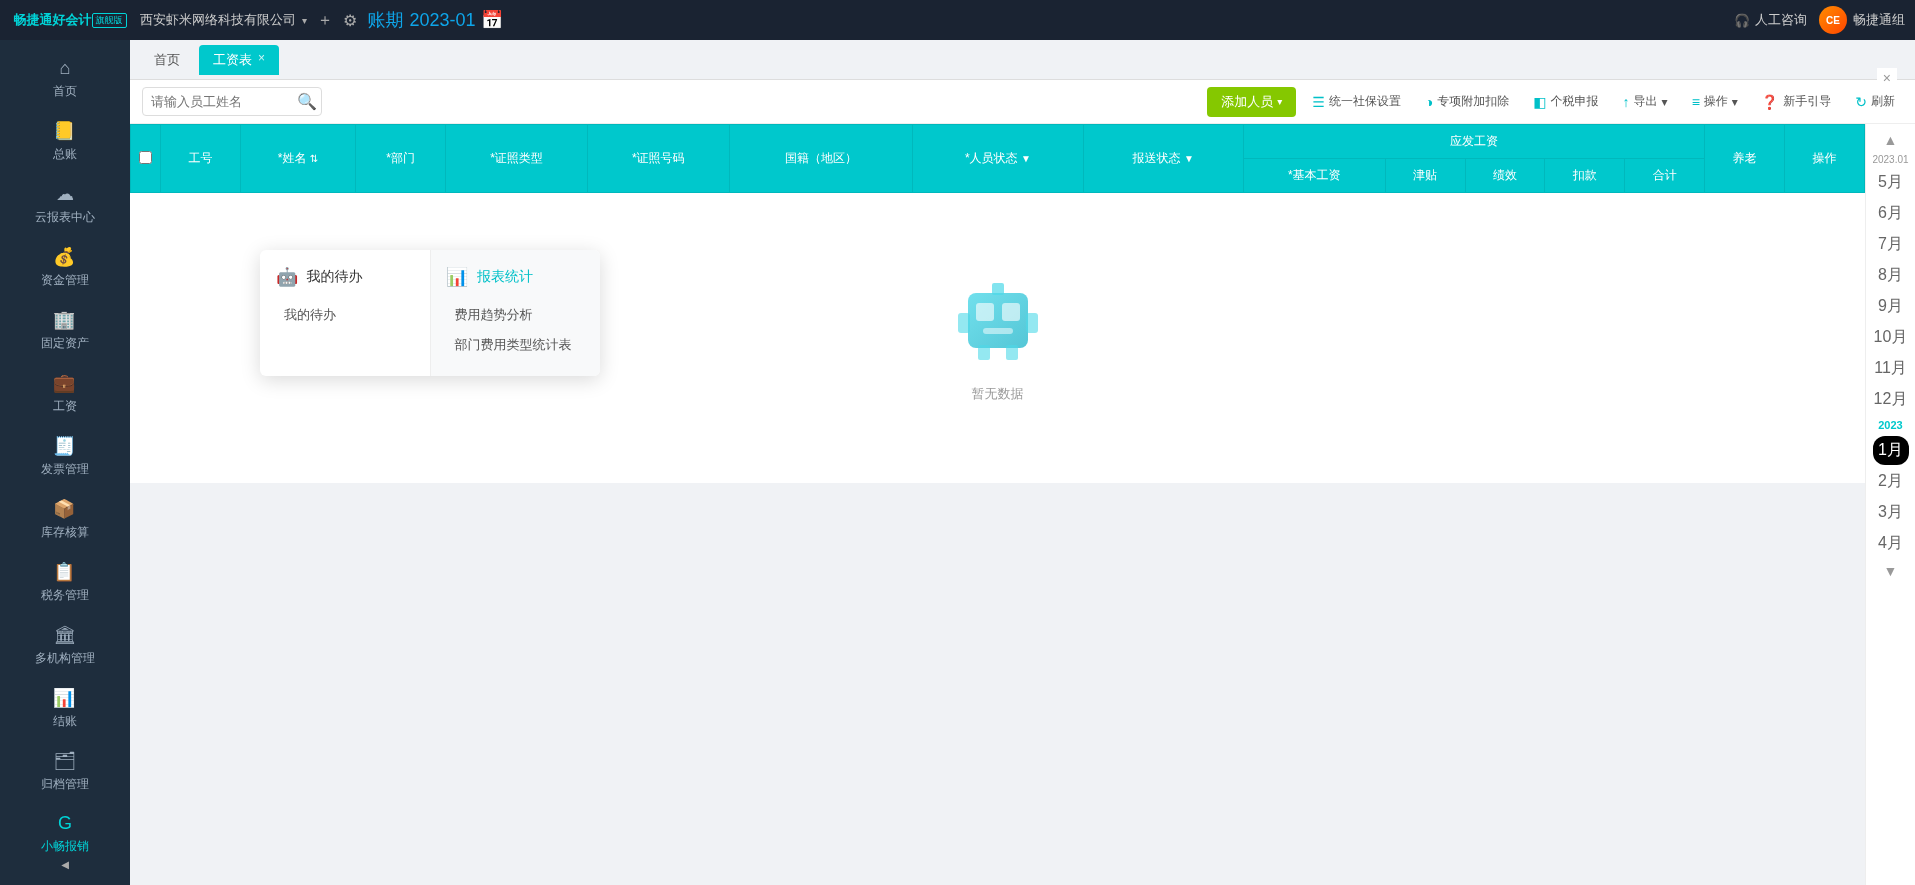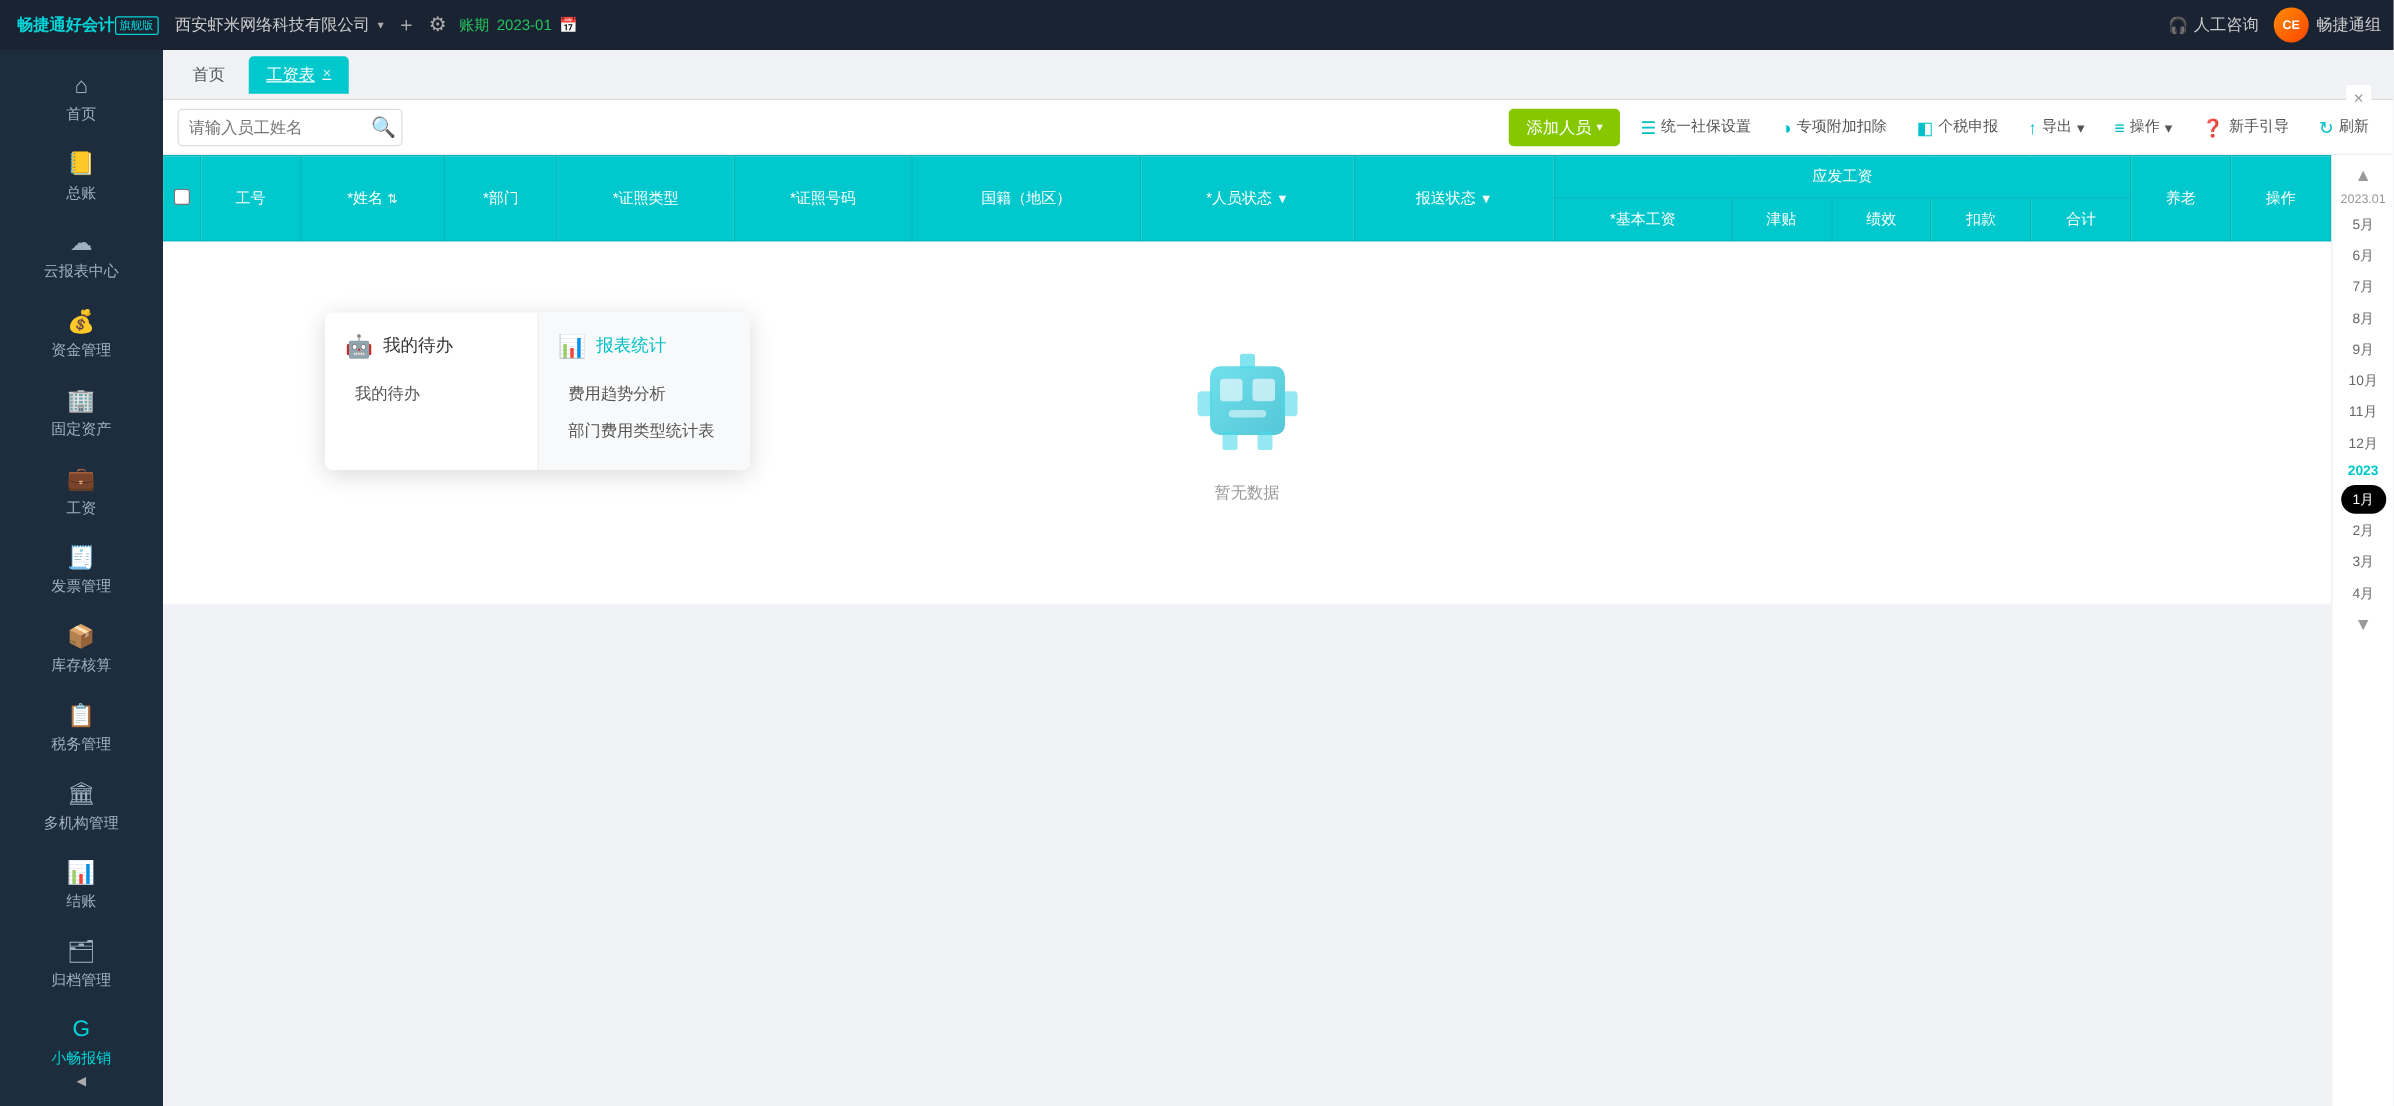--- a/index.html
+++ b/index.html
@@ -50,22 +50,22 @@
       background: none;
       border: none;
       display: flex;
       align-items: center;
       gap: 3px;
     }
     .period-area {
       display: flex;
       align-items: center;
       gap: 6px;
-      color: #22c55e;
-      font-size: 12px;
+      color: #0ea5e9;
+      font-size: 18px;
       justify-content: space-between;
     }
     .spacer { flex: 1; }
     .top-right {
       display: flex;
       align-items: center;
       gap: 12px;
     }
     .support-btn {
       display: flex;
@@ -159,21 +159,20 @@
       border-radius: 4px 4px 0 0;
       color: #555;
       background: transparent;
     }
     .tab-item.active {
       background: #00c8cc;
       color: #fff;
       display: flex;
       align-items: flex-start;
       gap: 6px;
-      text-decoration: underline;
     }
     .tab-close {
       font-size: 12px;
       cursor: pointer;
       color: rgba(255,255,255,0.8);
     }
     .tab-close-top {
       position: absolute;
       right: 8px;
       top: 8px;
@@ -336,21 +335,21 @@
       padding: 4px 2px;
       text-align: left;
       writing-mode: horizontal-tb;
     }
     .timeline-month {
       width: 36px;
       padding: 4px 0;
       text-align: center;
       cursor: pointer;
       color: #666;
-      font-size: 11px;
+      font-size: 16px;
       border-radius: 12px;
       margin: 1px 0;
     }
     .timeline-month.active {
       background: #000000;
       color: white;
       border-radius: 12px;
     }
     .timeline-nav-btn {
       width: 28px;

